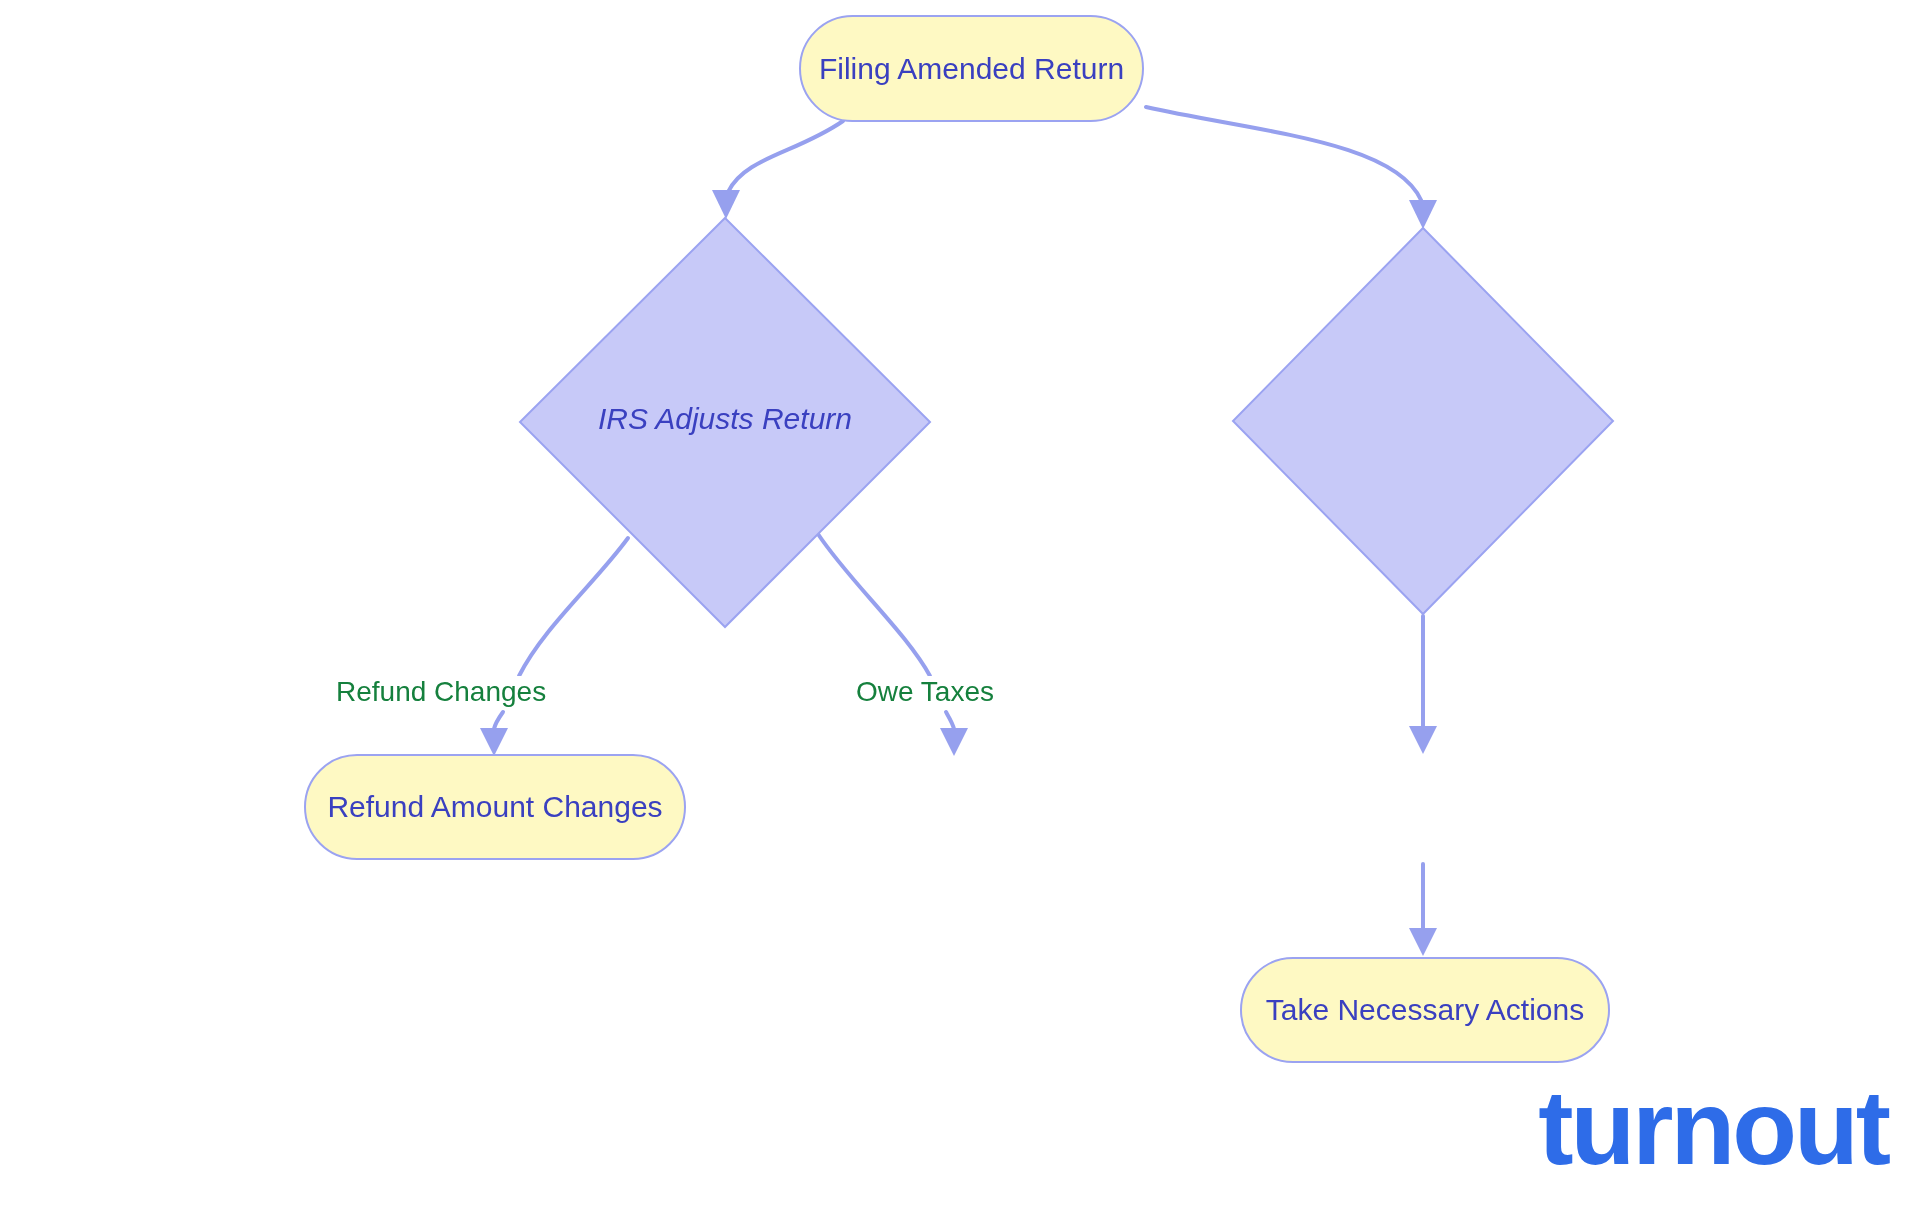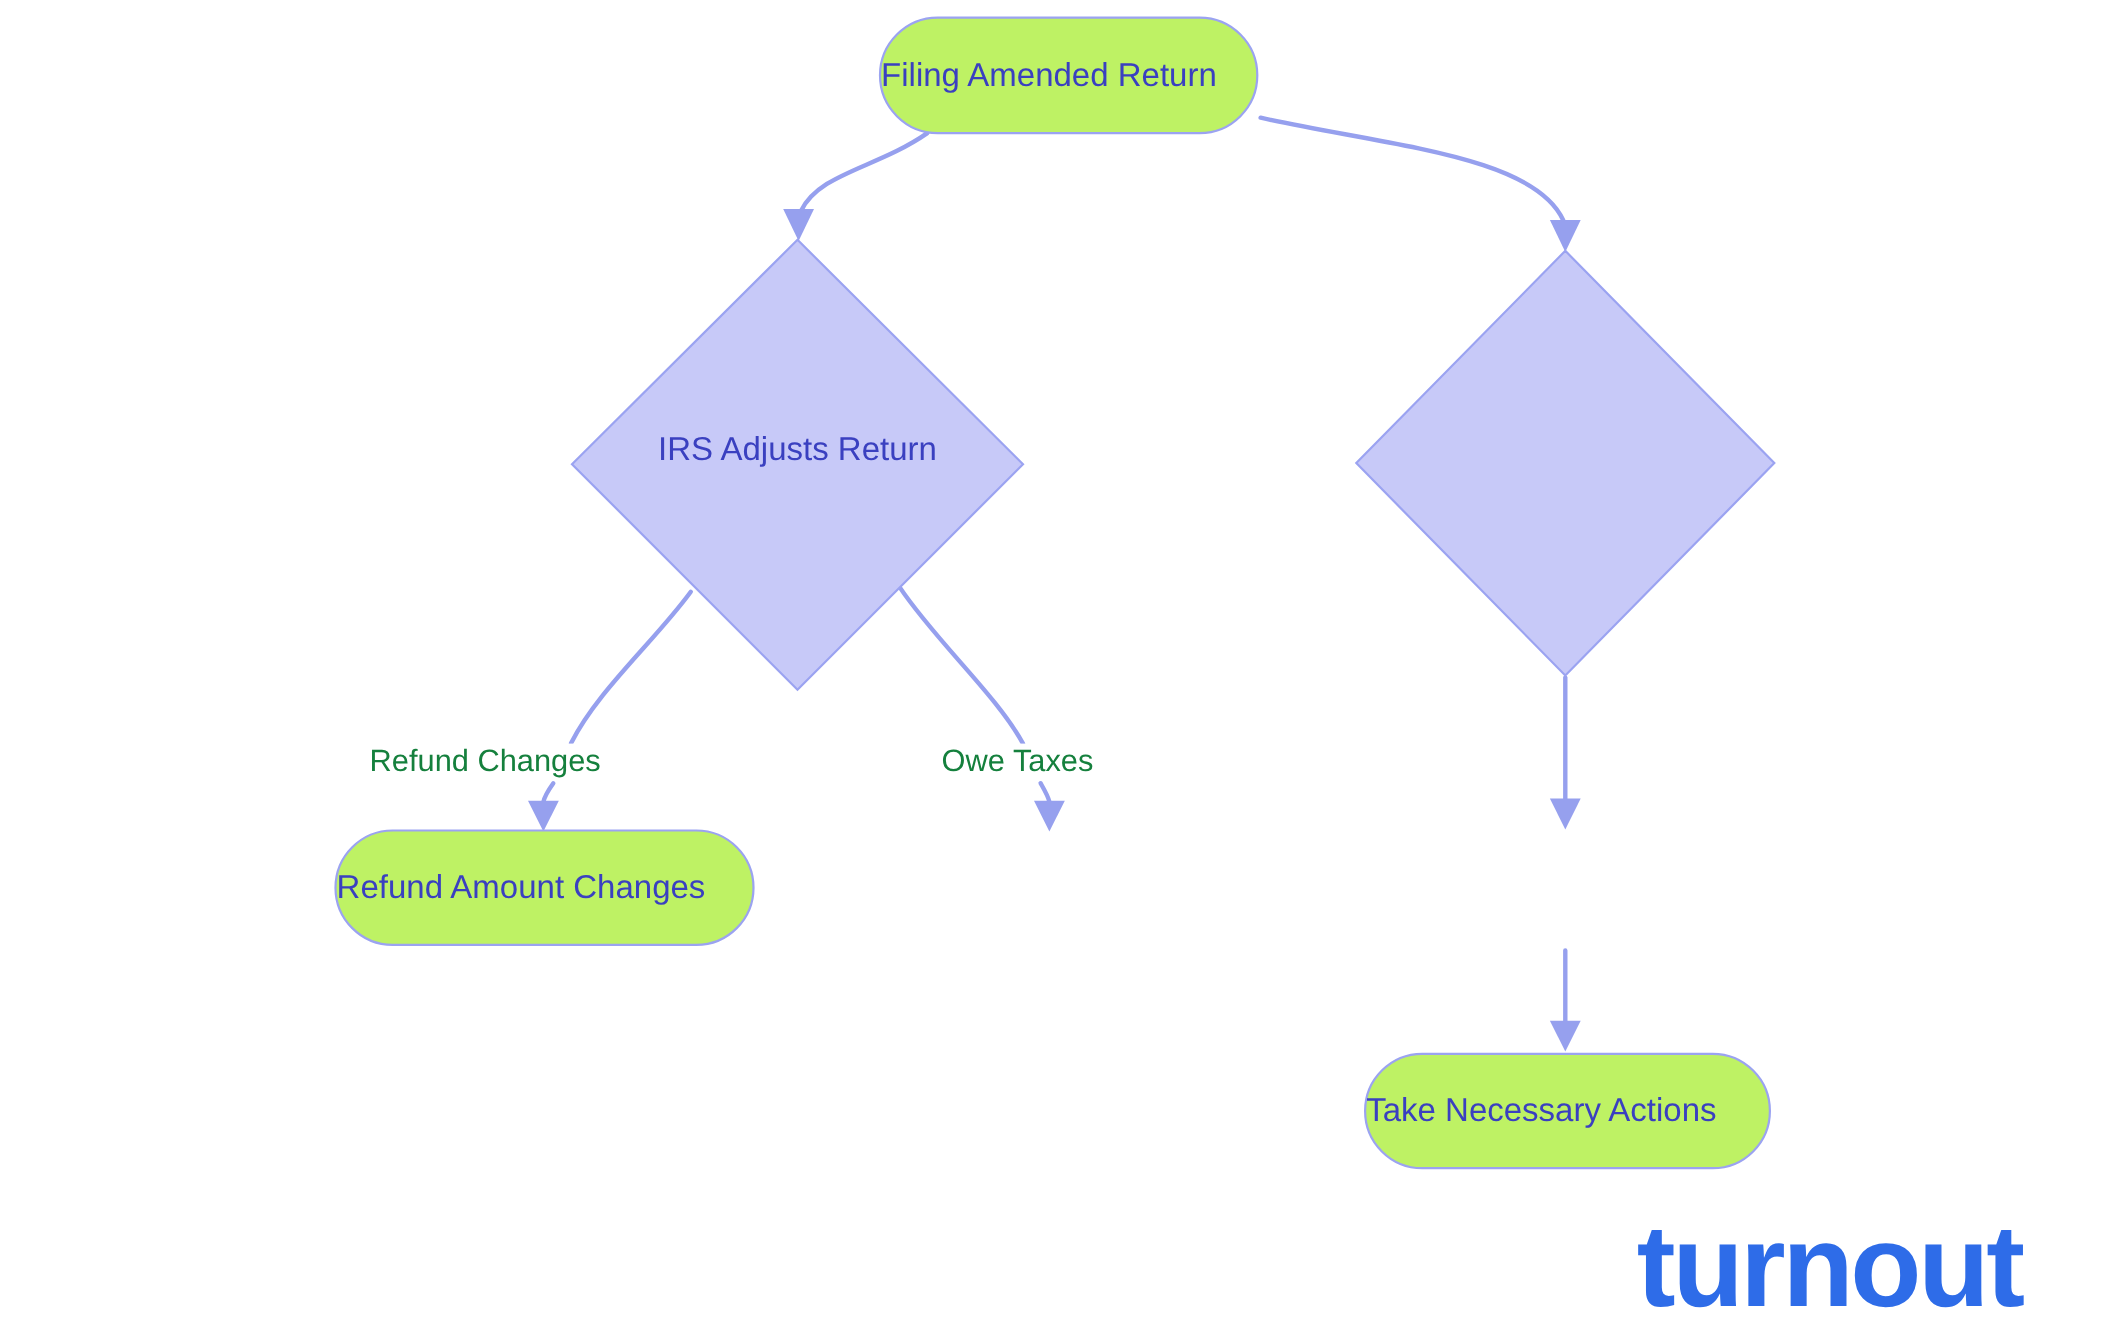--- a/index.html
+++ b/index.html
@@ -31,26 +31,26 @@
     fill: #96a0ee;
     stroke: none;
   }
   .diamond {
     fill: #c7c9f8;
     stroke: #9ba3f1;
     stroke-width: 2;
   }
   .node-pill {
     position: absolute;
-    background: #bef264;
+    background: #fef9c3;
     border: 2px solid #9ba3f1;
     border-radius: 54px;
     display: flex;
     align-items: center;
-    justify-content: flex-start;
+    justify-content: center;
     box-sizing: border-box;
   }
   .node-label, .diamond-label {
     color: #3a40c0;
     font-size: 30px;
     letter-spacing: 0px;
     white-space: nowrap;
   }
   .diamond-label {
     position: absolute;
@@ -61,25 +61,25 @@
     text-align: left;
     color: #15803d;
     font-size: 28px;
     white-space: nowrap;
     background: #ffffff;
     padding: 0 6px;
   }
   .logo {
     position: absolute;
     left: 1438px;
-    top: 1092px;
+    top: 1068px;
     width: 450px;
     height: 122px;
     line-height: 118px;
-    text-align: center;
+    text-align: right;
     color: #2e6ce8;
     font-size: 106px;
     font-weight: bold;
     letter-spacing: -3px;
   }
 </style>
 </head>
 <body>
 
 <div id="canvas">
@@ -107,21 +107,21 @@
     <polygon class="arrowhead" points="1409,928 1437,928 1423,956"></polygon>
 
     <polygon class="diamond" points="725,218 930,422 725,627 520,422"></polygon>
     <polygon class="diamond" points="1423,228 1613,421 1423,614 1233,421"></polygon>
   </svg>
 
   <div class="node-pill" style="left:799px; top:15px; width:345px; height:107px;">
     <span class="node-label">Filing Amended Return</span>
   </div>
 
-  <div class="diamond-label" style="left:545px; top:392px; width:360px;">IRS Adjusts Return</div>
+  <div class="diamond-label" style="left:545px; top:402px; width:360px;font-style:italic;">IRS Adjusts Return</div>
 
 
   <div class="edge-label" style="left:330px; top:676px; width:260px;">Refund Changes</div>
 
   <div class="edge-label" style="left:850px; top:676px; width:200px;">Owe Taxes</div>
 
   <div class="node-pill" style="left:304px; top:754px; width:382px; height:106px;">
     <span class="node-label">Refund Amount Changes</span>
   </div>
 

